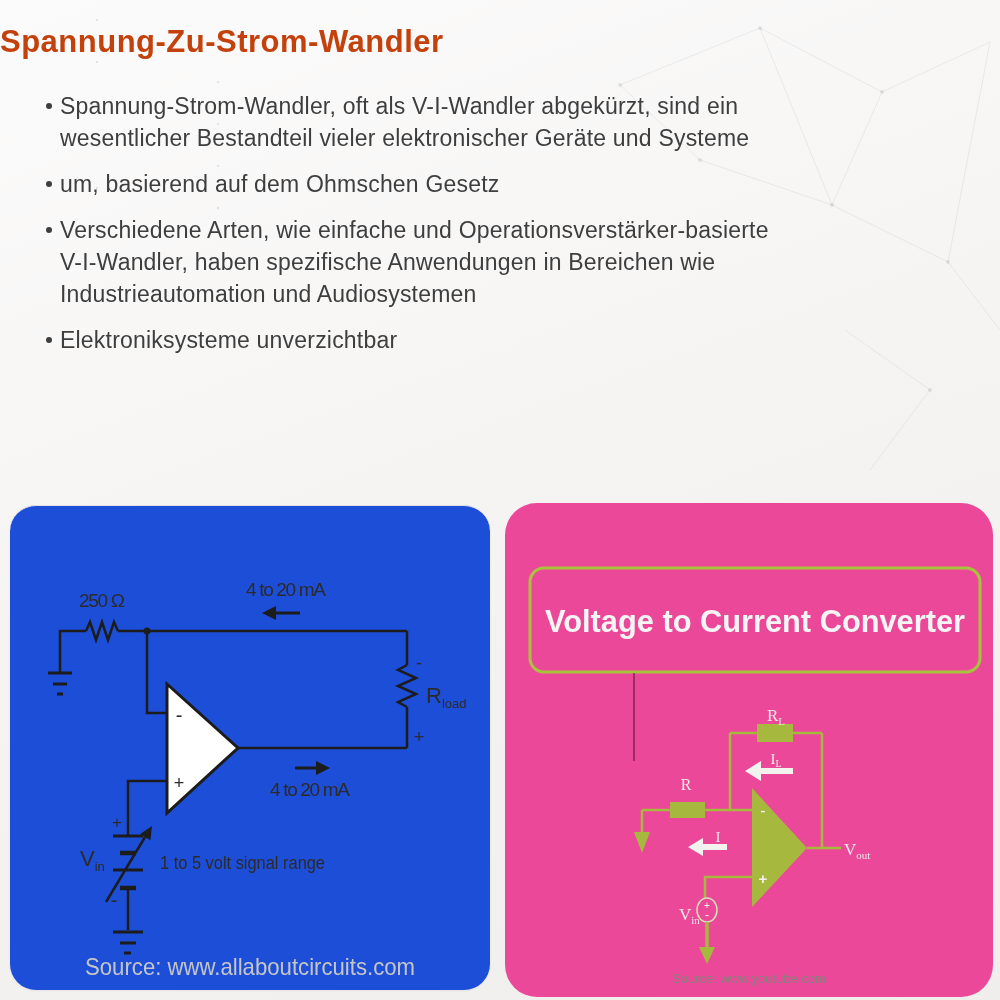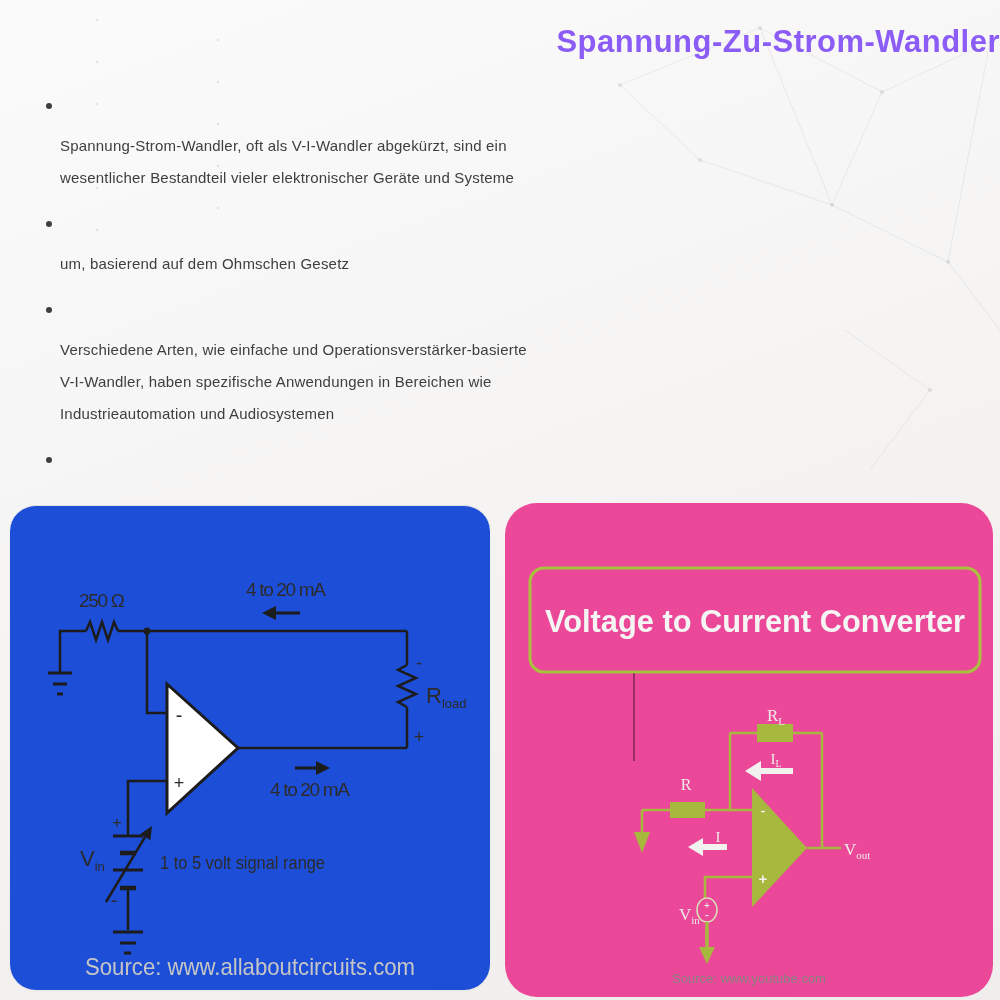--- a/index.html
+++ b/index.html
@@ -3,30 +3,30 @@
 <meta charset="utf-8">
 <style>
   html,body{margin:0;padding:0;}
   body{
     width:1000px;height:1000px;position:relative;overflow:hidden;
     background:linear-gradient(160deg,#fcfbfb 0%,#f4f3f2 55%,#efeeed 100%);
     font-family:"Liberation Sans",sans-serif;
   }
   .bg-decor{position:absolute;inset:0;pointer-events:none;}
   h1.page-title{
-    margin:24px 0 13px 0;text-align:right;
-    font-size:31px;font-weight:600;letter-spacing:.5px;color:#8b5cf6;
+    margin:24px 0 13px 0;text-align:left;
+    font-size:31px;font-weight:600;letter-spacing:.5px;color:#c2410c;
   }
   .bullets{margin:30px 0 0 46px;width:890px;}
   .bullet{display:flex;margin-bottom:14px;}
   .bullet .dot{
     flex:0 0 auto;width:6px;height:6px;border-radius:50%;
     background:#3e3e3e;margin:13px 8px 0 0;
   }
-  .bullet-text{font-size:15px;line-height:32px;color:#3e3e3e;letter-spacing:.2px;margin-top:40px;}
+  .bullet-text{font-size:23px;line-height:32px;color:#3e3e3e;letter-spacing:.2px;}
   .fig{position:absolute;}
   .fig-left{
     left:10px;top:505px;width:480px;height:484px;
     background:#1d4ed8;border-radius:26px;border-top:1px solid #e3e2e1;
     box-shadow:0 1px 3px rgba(0,0,0,.05);
   }
   .fig-right{
     left:505px;top:503px;width:488px;height:494px;
     background:#ec4899;border-radius:32px;
   }
@@ -85,20 +85,21 @@
     <span class="dot"></span>
     <div class="bullet-text">
       <div>Verschiedene Arten, wie einfache und Operationsverstärker-basierte</div>
       <div>V-I-Wandler, haben spezifische Anwendungen in Bereichen wie</div>
       <div>Industrieautomation und Audiosystemen</div>
     </div>
   </div>
   <div class="bullet">
     <span class="dot"></span>
     <div class="bullet-text">
+      <div>Elektroniksysteme unverzichtbar</div>
     </div>
   </div>
 </div>
 
 <div class="fig fig-left">
   <svg width="480" height="484" viewBox="0 0 480 484">
     <g stroke="#1c1c1c" stroke-width="2.5" fill="none">
       <path d="M50 167 V125 H76"></path>
       <path d="M76 125 l4 -9 l6 18 l6 -18 l6 18 l6 -18 l4 9"></path>
       <path d="M108 125 H397"></path>

